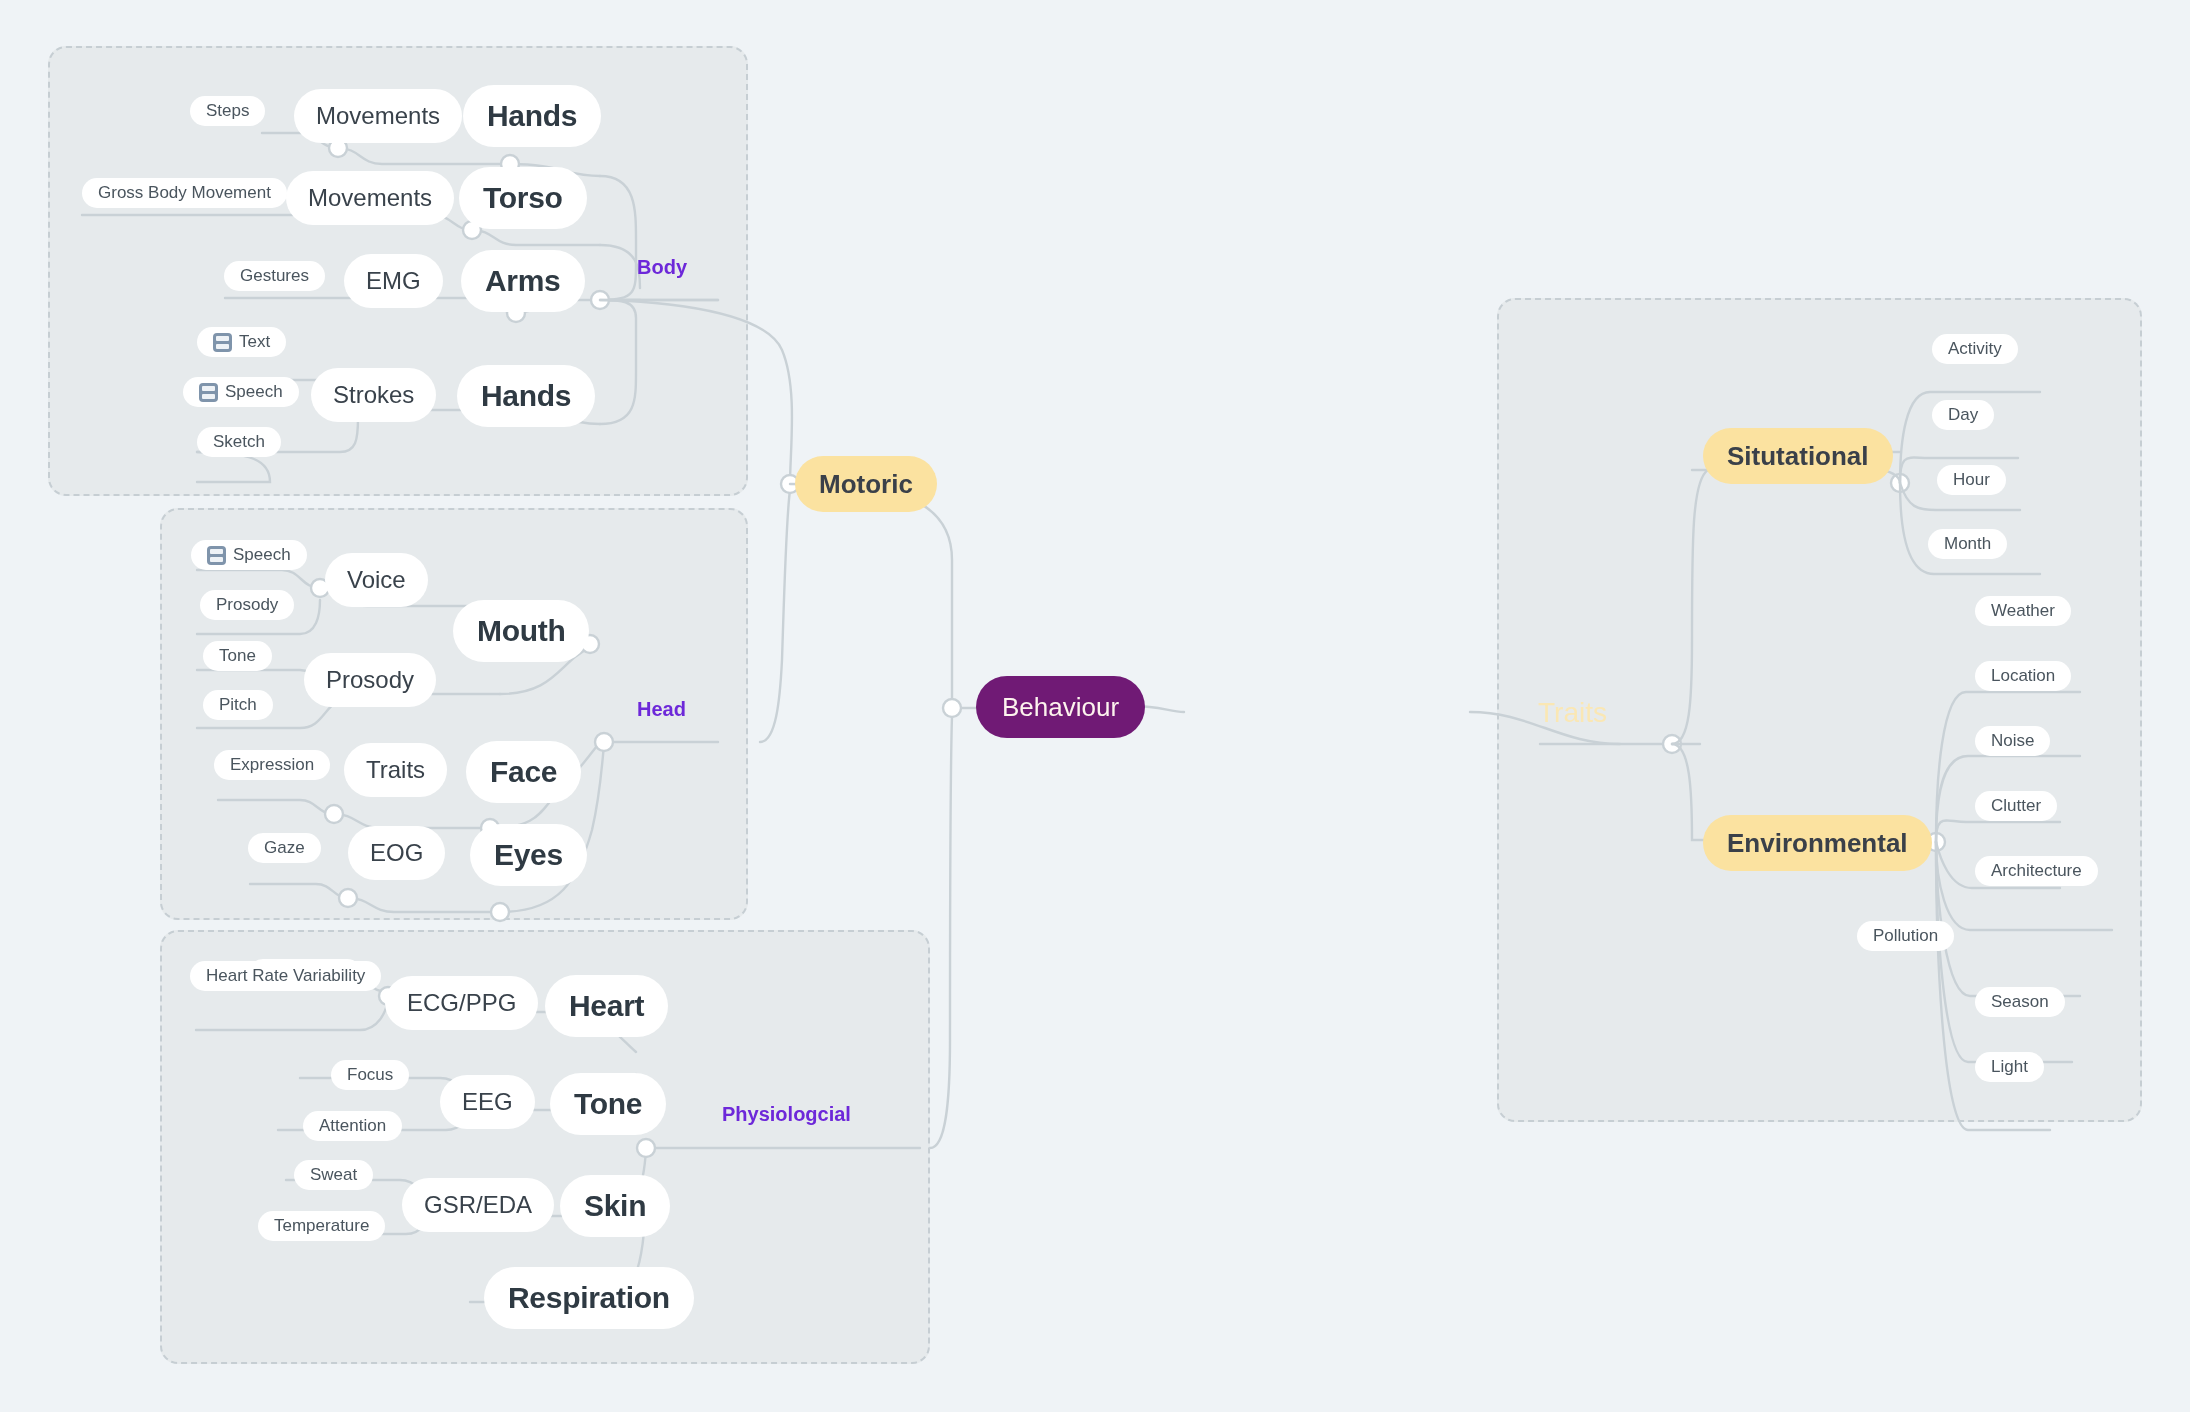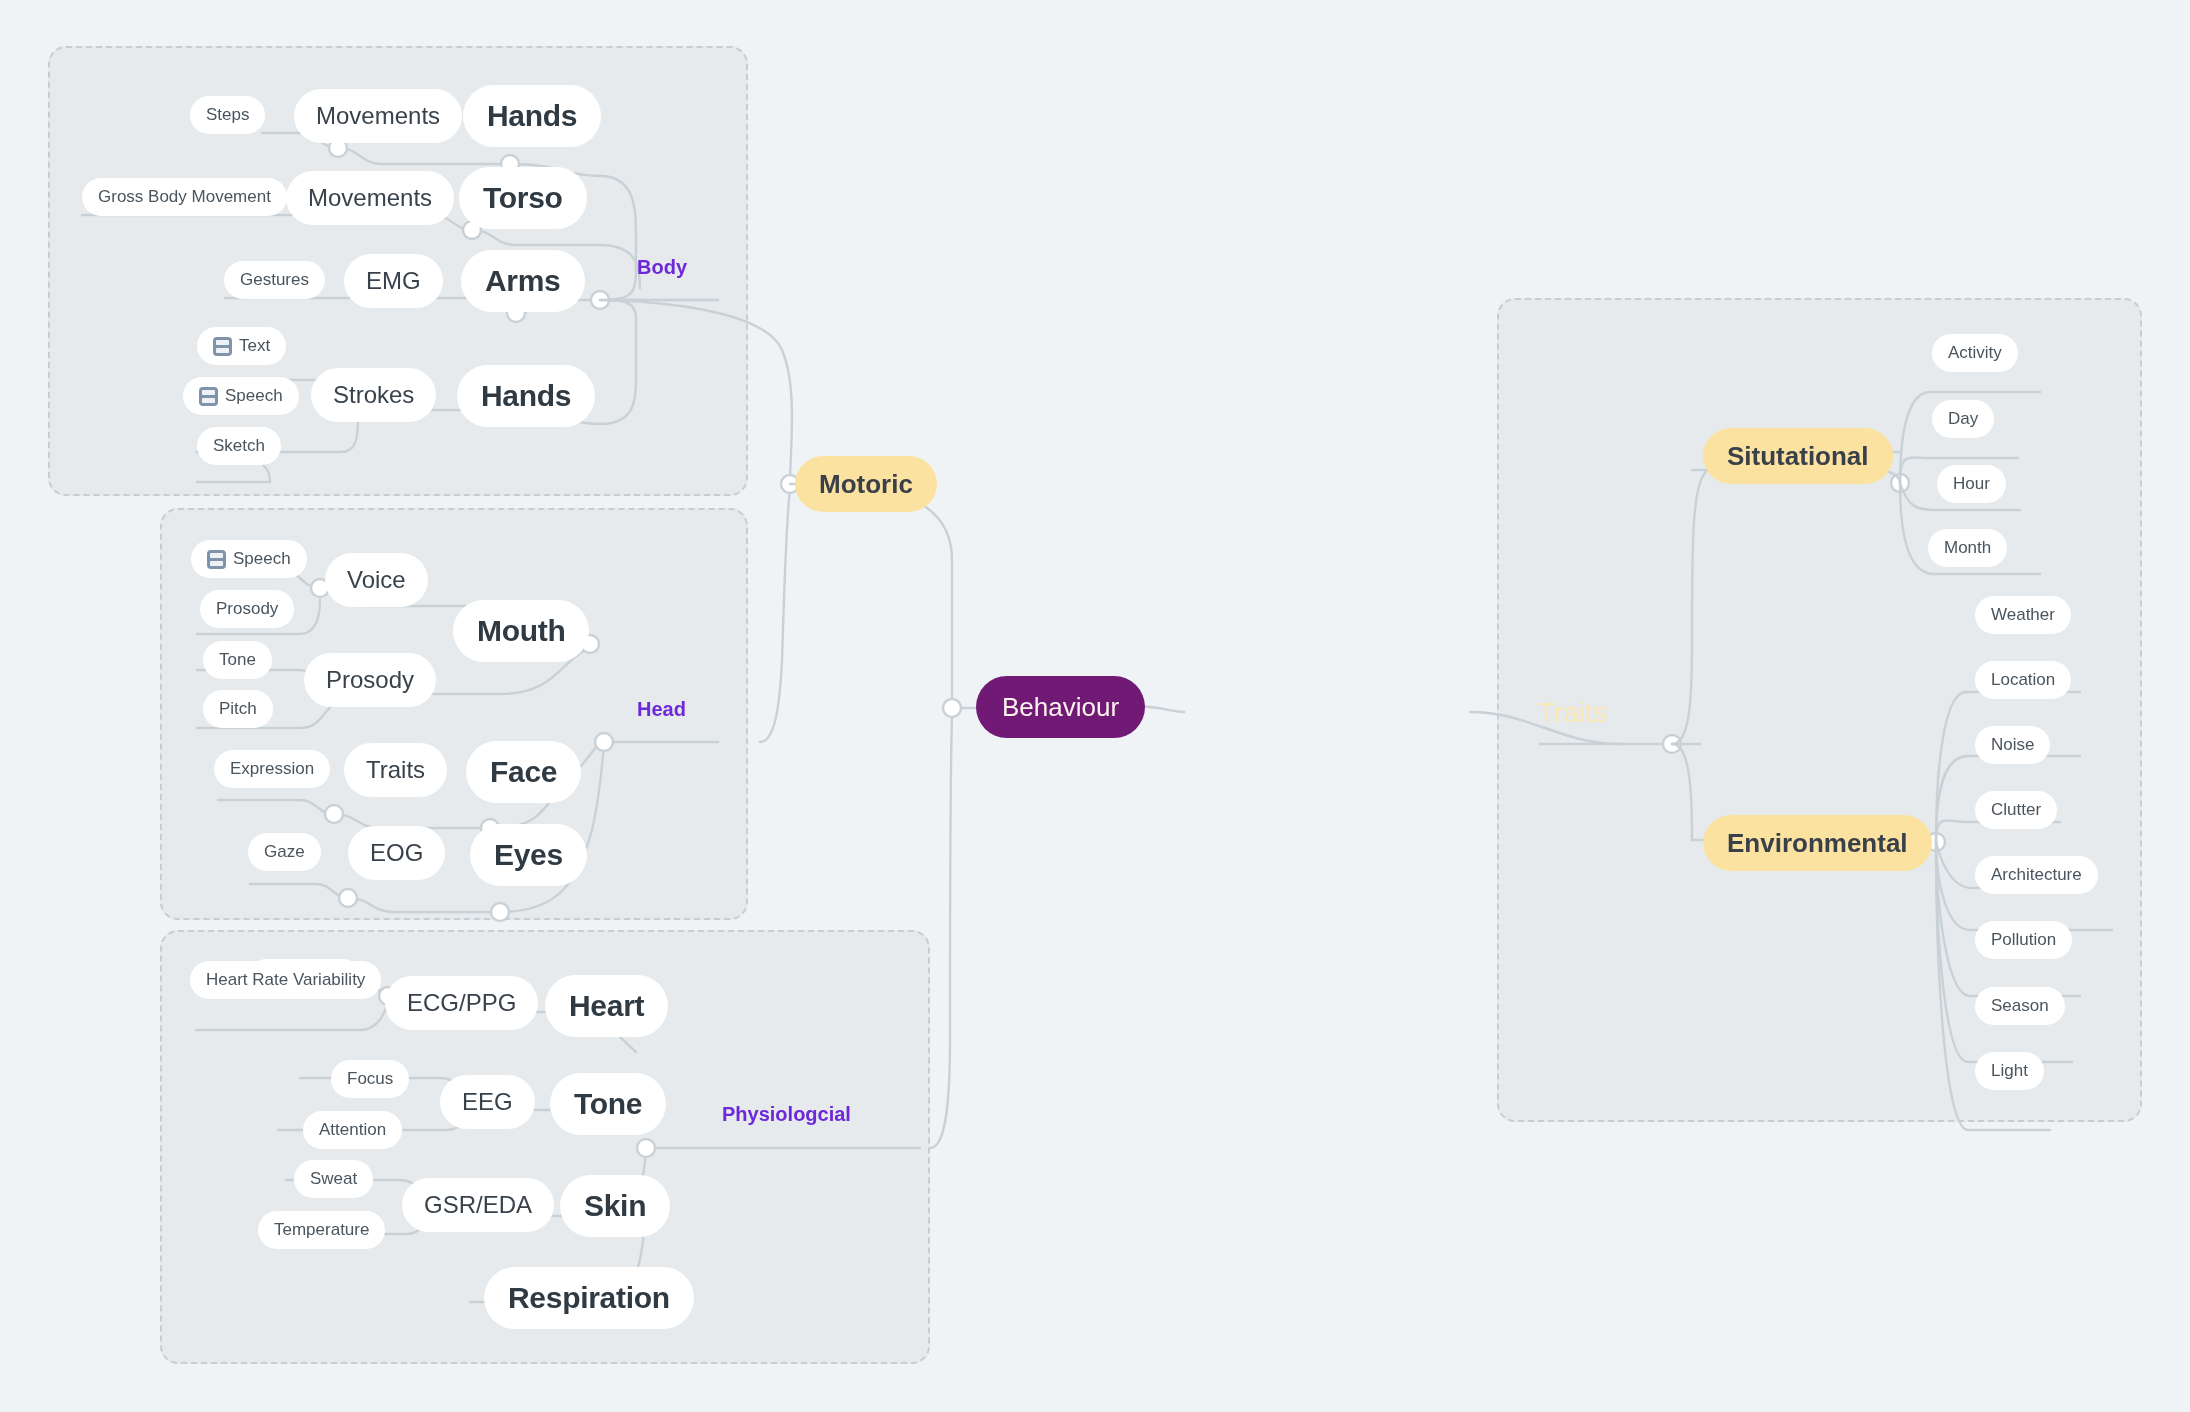--- a/index.html
+++ b/index.html
@@ -29,21 +29,21 @@
     position: absolute;
     display: flex; align-items: center; justify-content: center;
     white-space: nowrap;
     border-radius: 999px;
     color: #39424b;
   }
   .n-leaf {                 
     background: #ffffff;
     font-size: 17px;
     padding: 0 16px;
-    height: 38px;
+    height: 30px;
     border-radius: 20px;
     color: #4a555e;
   }
   .n-mid {                  
     background: #ffffff;
     font-size: 24px;
     padding: 0 22px;
     height: 54px;
     border-radius: 27px;
     color: #39424b;
@@ -336,17 +336,17 @@
   <div class="node n-leaf" style="left:1932px; top:400px;">Day</div>
   <div class="node n-leaf" style="left:1937px; top:465px;">Hour</div>
   <div class="node n-leaf" style="left:1928px; top:529px;">Month</div>
 
   <div class="node n-yellow" style="left:1703px; top:815px;">Environmental</div>
   <div class="node n-leaf" style="left:1975px; top:596px;">Weather</div>
   <div class="node n-leaf" style="left:1975px; top:661px;">Location</div>
   <div class="node n-leaf" style="left:1975px; top:726px;">Noise</div>
   <div class="node n-leaf" style="left:1975px; top:791px;">Clutter</div>
   <div class="node n-leaf" style="left:1975px; top:856px;">Architecture</div>
-  <div class="node n-leaf" style="left:1975px; top:921px;">Pollution</div>
+  <div class="node n-leaf" style="left:1857px; top:921px;">Pollution</div>
   <div class="node n-leaf" style="left:1975px; top:987px;">Season</div>
   <div class="node n-leaf" style="left:1975px; top:1052px;">Light</div>
 
 </div>
 
 </body></html>

